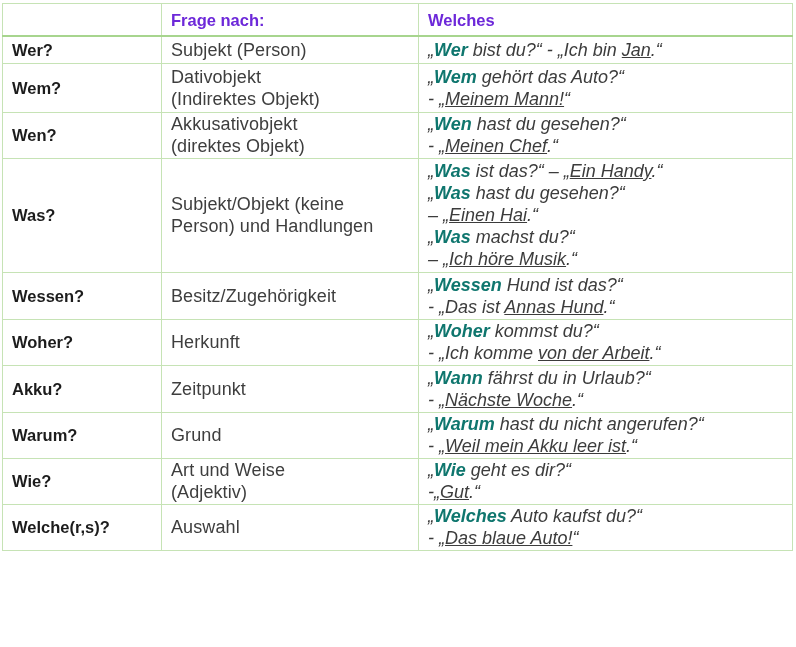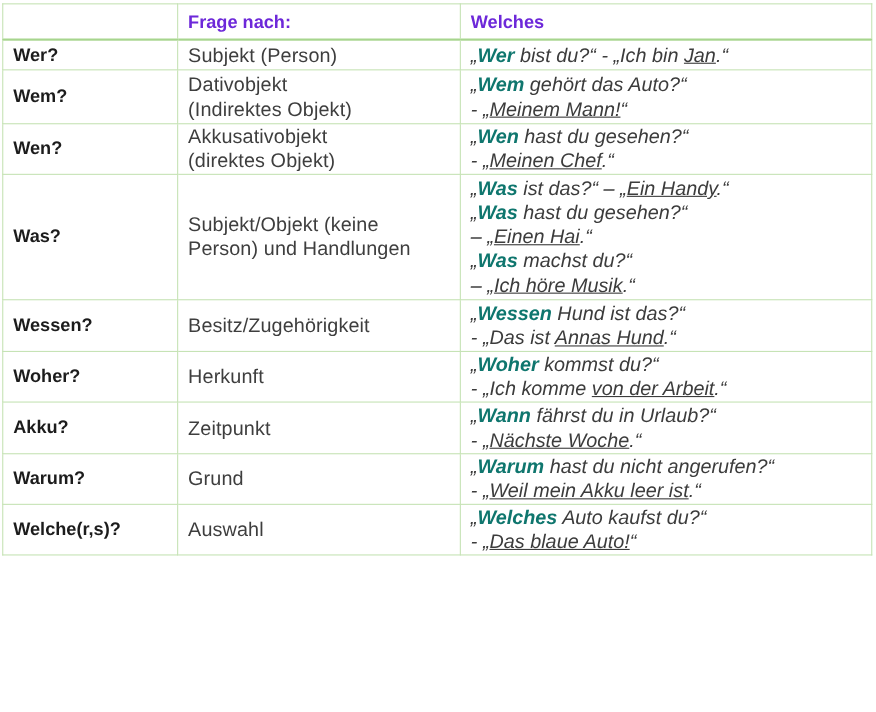--- a/index.html
+++ b/index.html
@@ -112,20 +112,31 @@
         <td class="q">Warum?</td>
         <td class="topic">
           <span class="line">Grund</span>
         </td>
         <td class="ex">
           <span class="line"><span>„</span><span class="kw">Warum</span><span> hast du nicht angerufen?“</span></span>
           <span class="line"><span>- „</span><span class="u">Weil mein Akku leer ist</span><span>.“</span></span>
         </td>
       </tr>
       <tr style="height: 46px;">
+        <td class="q">Wie?</td>
+        <td class="topic">
+          <span class="line">Art und Weise</span>
+          <span class="line">(Adjektiv)</span>
+        </td>
+        <td class="ex">
+          <span class="line"><span>„</span><span class="kw">Wie</span><span> geht es dir?“</span></span>
+          <span class="line"><span>-„</span><span class="u">Gut</span><span>.“</span></span>
+        </td>
+      </tr>
+      <tr style="height: 46px;">
         <td class="q">Welche(r,s)?</td>
         <td class="topic">
           <span class="line">Auswahl</span>
         </td>
         <td class="ex">
           <span class="line"><span>„</span><span class="kw">Welches</span><span> Auto kaufst du?“</span></span>
           <span class="line"><span>- „</span><span class="u">Das blaue Auto!</span><span>“</span></span>
         </td>
       </tr>
     </tbody>

